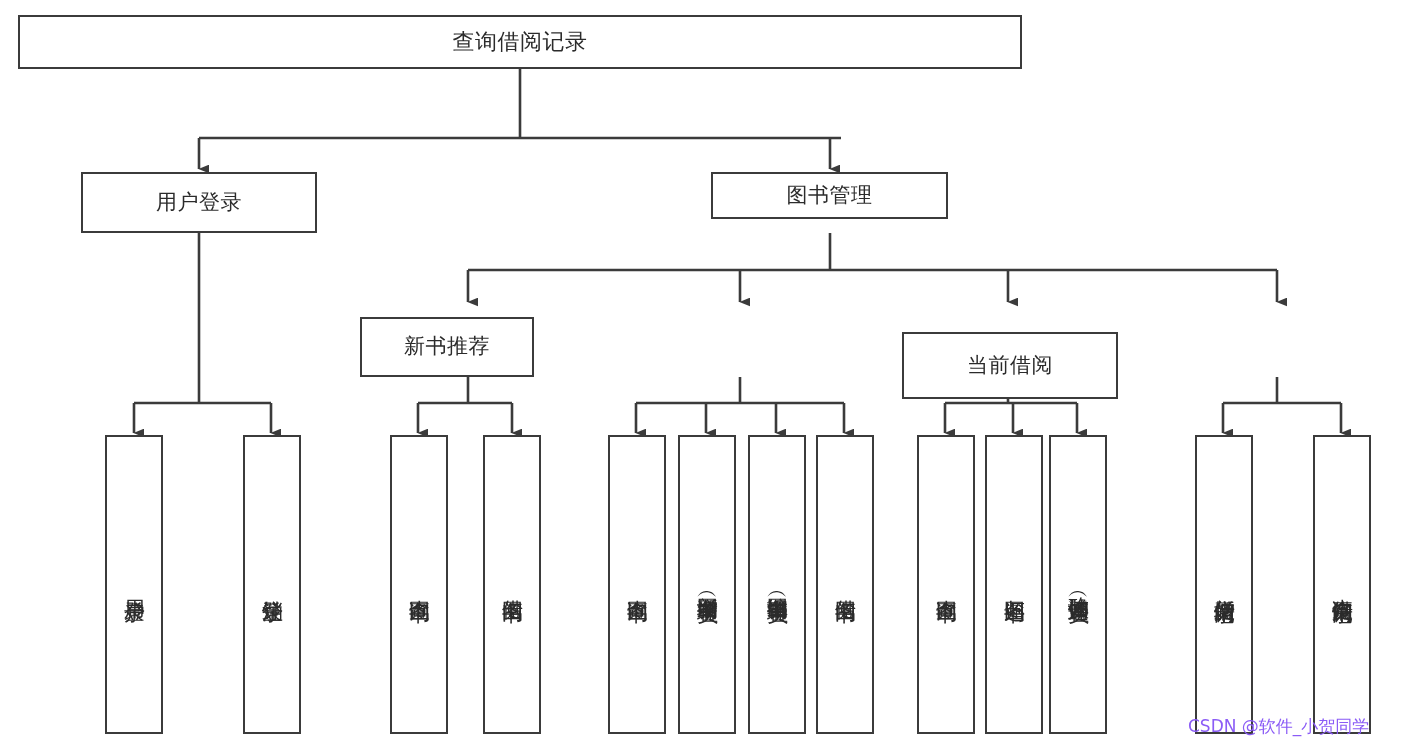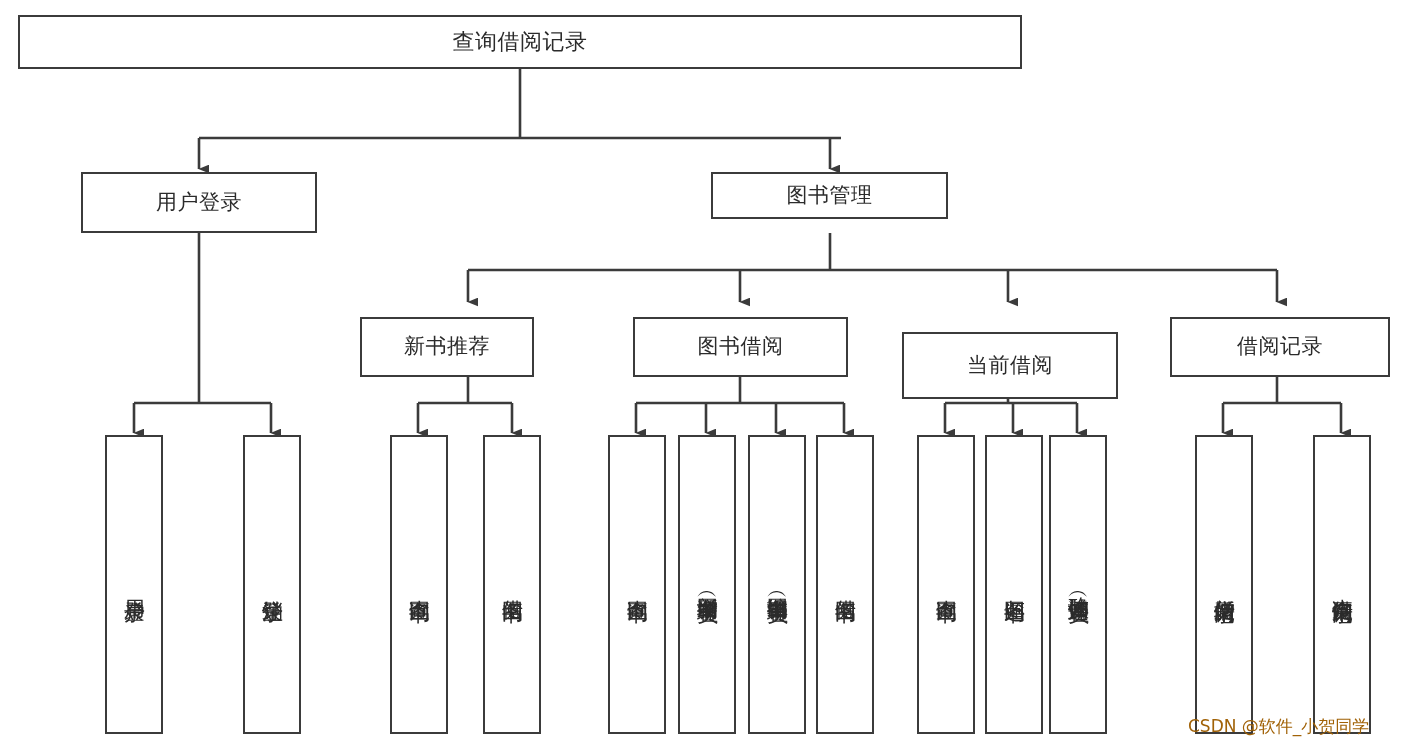--- a/index.html
+++ b/index.html
@@ -56,21 +56,21 @@
     padding: 4px 0;
   }
   .node-root {
     font-size: 22px;
   }
   #watermark {
     position: absolute;
     left: 1188px;
     top: 715px;
     font-size: 17px;
-    color: #a16207;
+    color: #8b5cf6;
     white-space: nowrap;
     font-family: "DejaVu Sans", "Liberation Sans", sans-serif;
     pointer-events: none;
   }
 </style>
 </head>
 <body>
 
 <div id="diagram-root">
 
@@ -140,25 +140,23 @@
   </svg>
 
   <div class="node-box node-horiz node-root" style="left:18px; top:15px; width:1004px; height:54px;">查询借阅记录</div>
 
   <div class="node-box node-horiz" style="left:81px; top:172px; width:236px; height:61px;">用户登录</div>
 
   <div class="node-box node-horiz" style="left:711px; top:172px; width:237px; height:47px;">图书管理</div>
 
   <div class="node-box node-horiz" style="left:360px; top:317px; width:174px; height:60px;">新书推荐</div>
 
-  <div class="node-box node-horiz" style="left:633px; top:317px; width:215px; height:60px;">图书借阅</div>
 
   <div class="node-box node-horiz" style="left:902px; top:317px; width:216px; height:67px;margin-top:15px;">当前借阅</div>
 
-  <div class="node-box node-horiz" style="left:1170px; top:317px; width:220px; height:60px;">借阅记录</div>
 
   <div class="node-box node-vert" style="left:105px; top:435px; width:58px; height:299px;">用户登录</div>
 
   <div class="node-box node-vert" style="left:243px; top:435px; width:58px; height:299px;">注销登录</div>
 
   <div class="node-box node-vert" style="left:390px; top:435px; width:58px; height:299px;">查询图书</div>
 
   <div class="node-box node-vert" style="left:483px; top:435px; width:58px; height:299px;">借阅图书</div>
 
   <div class="node-box node-vert" style="left:608px; top:435px; width:58px; height:299px;">查询图书</div>

